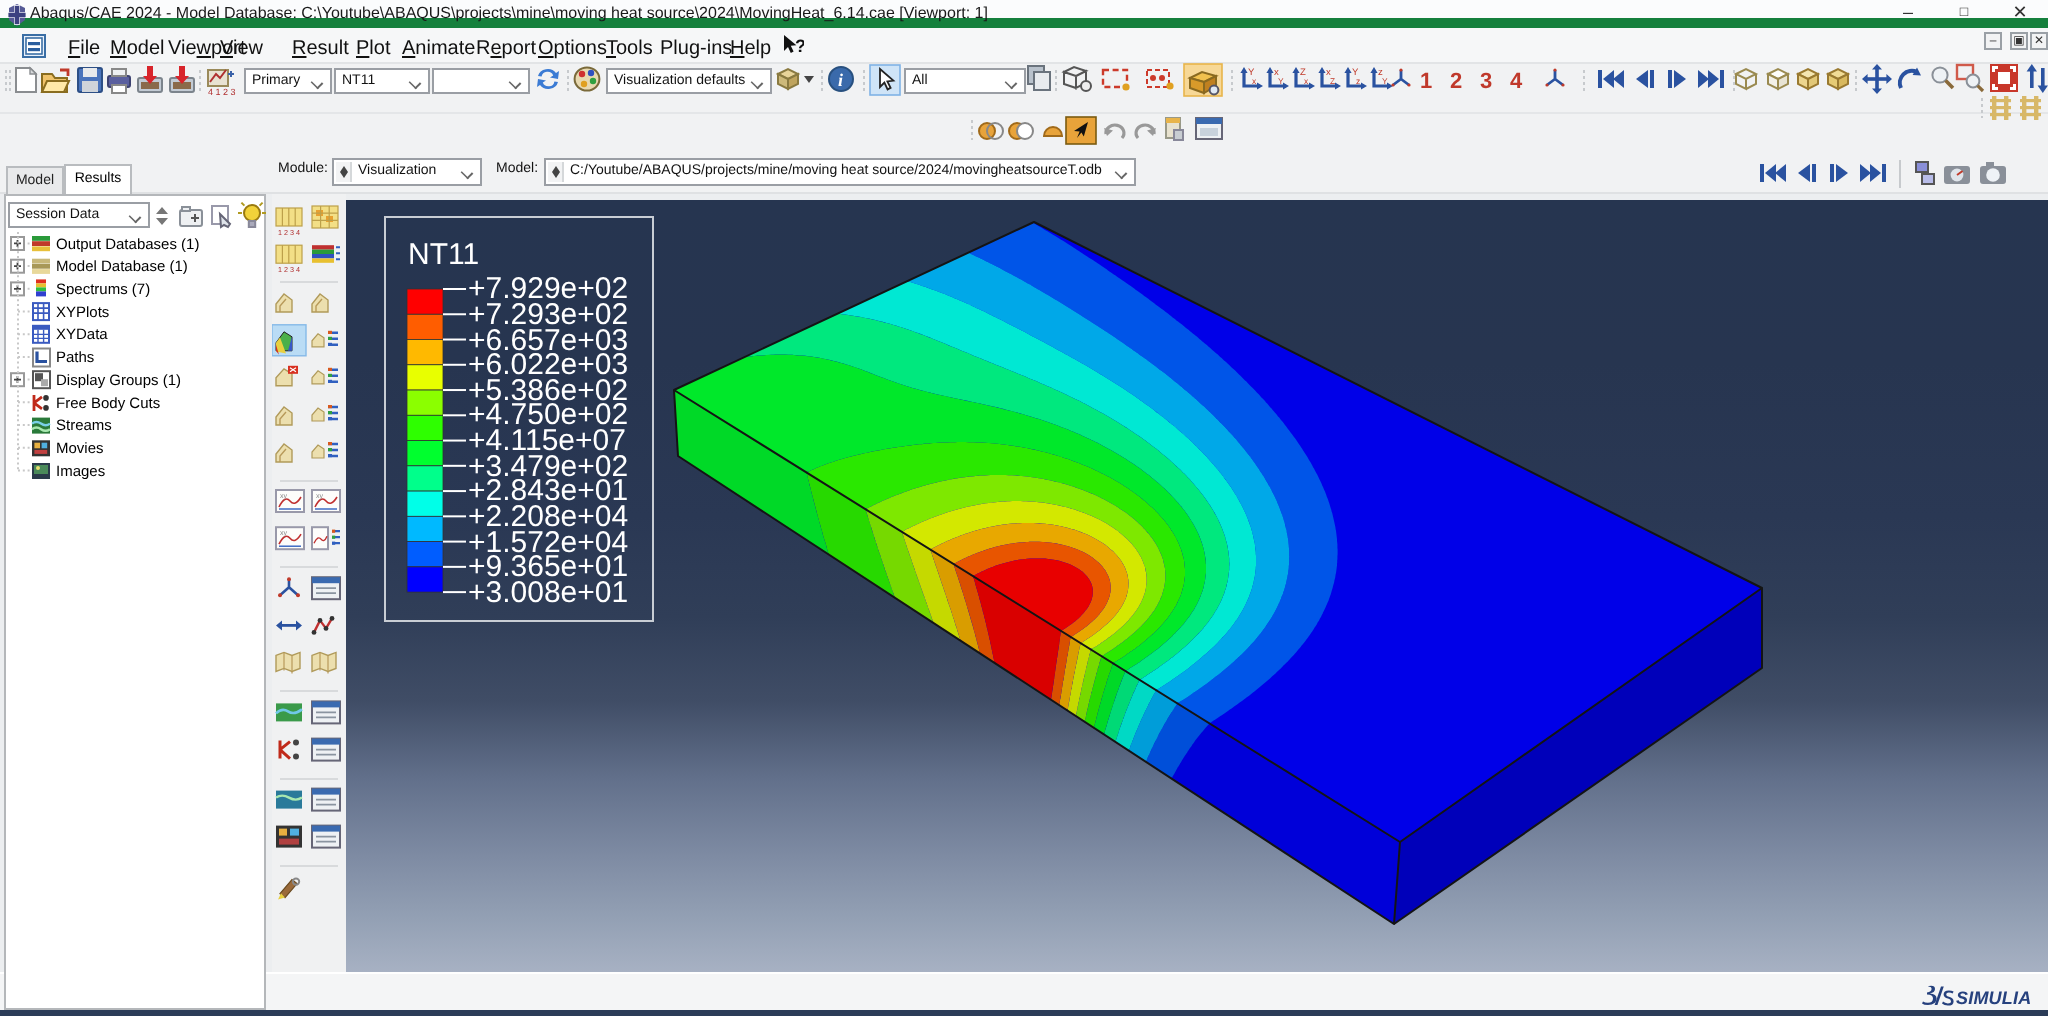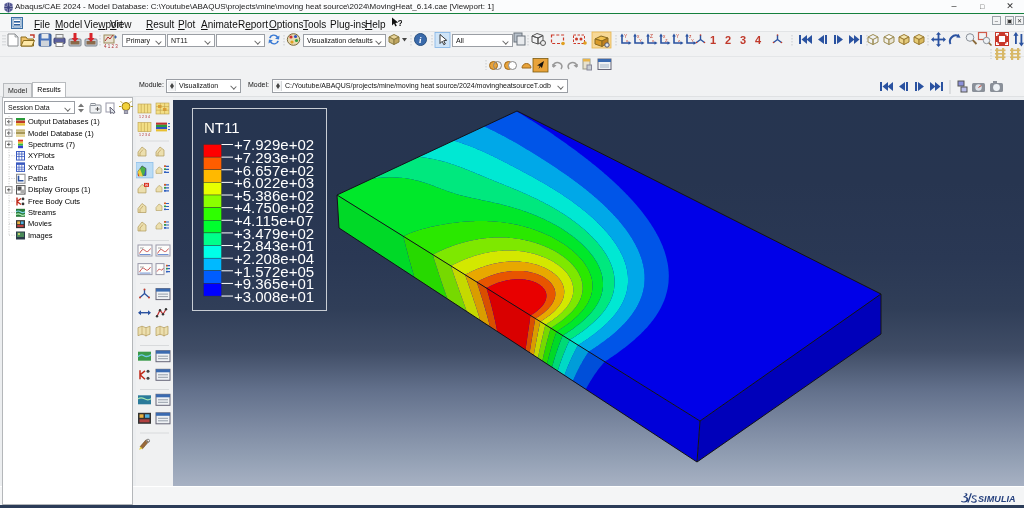--- a/index.html
+++ b/index.html
@@ -1,17 +1,17 @@
 <!DOCTYPE html>
 <html><head><meta charset="utf-8"><style>
 *{margin:0;padding:0;box-sizing:border-box}
 html,body{width:1024px;height:508px;overflow:hidden}
 body{font-family:"Liberation Sans",sans-serif;position:relative;background:#eceef0}
 .abs{position:absolute}
-#titlebar{left:0;top:0;width:1024px;height:14px;background:#fbfcfd;border-bottom:1px solid #15803d}
+#titlebar{left:0;top:0;width:1024px;height:14px;background:#fbfcfd;border-bottom:5px solid #15803d}
 #titlebar .t{position:absolute;left:15px;top:2.2px;font-size:8px;letter-spacing:0px;color:#1a1a1a;white-space:nowrap}
 #menubar{left:0;top:14px;width:1024px;height:18px;background:#f6f7f8;border-bottom:1px solid #e2e4e6}
 #menubar span.mi{position:absolute;top:5px;font-size:10px;color:#111}
 #tb1{left:0;top:32px;width:1024px;height:25px;background:#f1f2f3;border-bottom:1px solid #e4e6e8}
 #tb2{left:0;top:57px;width:1024px;height:16px;background:#f1f2f3}
 #modbar{left:0;top:73px;width:1024px;height:24px;background:#f1f2f3;border-bottom:1px solid #dfe1e3}
 .combo{position:absolute;background:#fff;border:1px solid #9a9ea4;font-size:7px;color:#111;line-height:11px;padding-left:3px;white-space:nowrap;overflow:hidden}
 .combo .arr{position:absolute;right:1px;top:0;bottom:0;width:10px;background:#fff}
 .combo .arr:after{content:"";position:absolute;left:2px;top:4px;width:4px;height:4px;border-right:1.2px solid #666;border-bottom:1.2px solid #666;transform:rotate(45deg) scale(1,.8)}
 .spin{position:absolute;left:1px;top:1px;bottom:1px;width:8px;background:#f2f3f4;border-right:1px solid #d5d8da}
@@ -766,29 +766,29 @@
         <line x1="18.5" y1="76.28" x2="30" y2="76.28" stroke="#ffffff" stroke-width="1"></line>
         <line x1="18.5" y1="88.91" x2="30" y2="88.91" stroke="#ffffff" stroke-width="1"></line>
         <line x1="18.5" y1="101.54" x2="30" y2="101.54" stroke="#ffffff" stroke-width="1"></line>
         <line x1="18.5" y1="114.17" x2="30" y2="114.17" stroke="#ffffff" stroke-width="1"></line>
         <line x1="18.5" y1="126.80" x2="30" y2="126.80" stroke="#ffffff" stroke-width="1"></line>
         <line x1="18.5" y1="139.43" x2="30" y2="139.43" stroke="#ffffff" stroke-width="1"></line>
         <line x1="18.5" y1="152.06" x2="30" y2="152.06" stroke="#ffffff" stroke-width="1"></line>
       </svg>
 <div class="val" style="top:29.2px">+7.929e+02</div>
 <div class="val" style="top:41.8px">+7.293e+02</div>
-<div class="val" style="top:54.5px">+6.657e+02</div>
+<div class="val" style="top:54.5px">+6.657e+03</div>
 <div class="val" style="top:67.1px">+6.022e+03</div>
 <div class="val" style="top:79.7px">+5.386e+02</div>
 <div class="val" style="top:92.4px">+4.750e+02</div>
 <div class="val" style="top:105.0px">+4.115e+07</div>
 <div class="val" style="top:117.6px">+3.479e+02</div>
 <div class="val" style="top:130.2px">+2.843e+01</div>
 <div class="val" style="top:142.9px">+2.208e+04</div>
-<div class="val" style="top:155.5px">+1.572e+05</div>
+<div class="val" style="top:155.5px">+1.572e+04</div>
 <div class="val" style="top:168.1px">+9.365e+01</div>
 <div class="val" style="top:180.8px">+3.008e+01</div>
 </div>
 </div>
 <div id="btmbar" class="abs"></div>
 <svg class="abs" style="left:958px;top:492px" width="66" height="13" viewBox="0 0 66 13">
 <g fill="#26417e">
       <path d="M6.5,1 q3,-0.5 3,1.5 q0,1.8 -2.6,2.2 q3.4,0.2 3.4,2.6 q0,3.2 -4.3,3.2 q-2,0 -3,-0.8 l0.5,-1 q1,0.7 2.4,0.7 q2.6,0 2.6,-2.1 q0,-2 -3,-2 v-1 q2.3,-0.3 2.3,-1.9 q0,-1.3 -1.8,-1 z"></path>
       <path d="M12.5,1.2 l-3.2,9.3 h1.4 l3.2,-9.3 z"></path>
       <path d="M13.5,8.8 q1,0.9 2.4,0.9 q1.6,0 1.6,-1.1 q0,-0.9 -1.5,-1.3 q-2.2,-0.6 -2.2,-2.2 q0,-1.9 2.6,-1.9 q1.5,0 2.4,0.6 l-0.5,1 q-0.8,-0.5 -1.9,-0.5 q-1.3,0 -1.3,0.9 q0,0.8 1.4,1.2 q2.3,0.6 2.3,2.3 q0,2.1 -2.9,2.1 q-1.8,0 -2.9,-1 z"></path>

